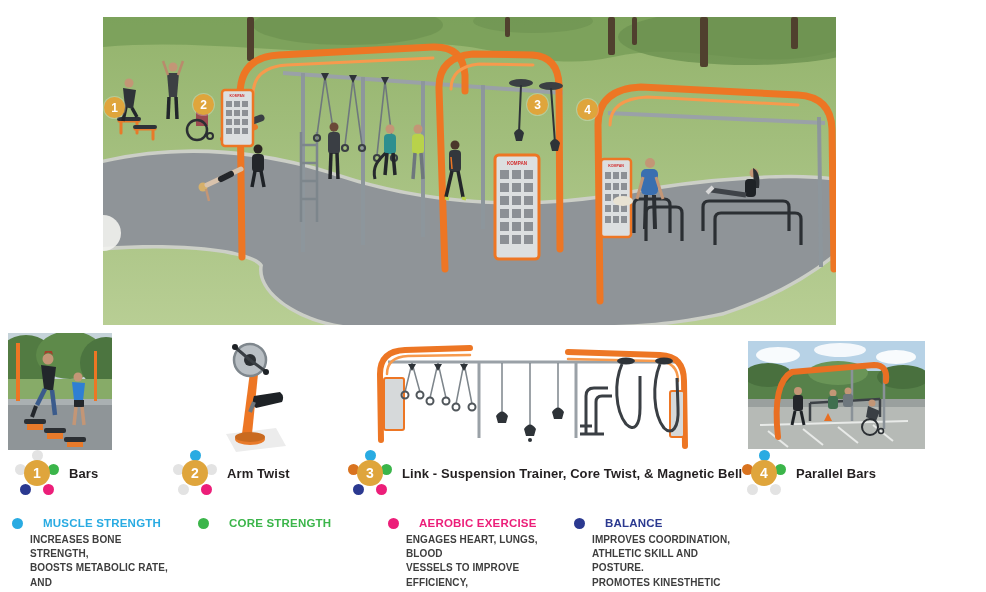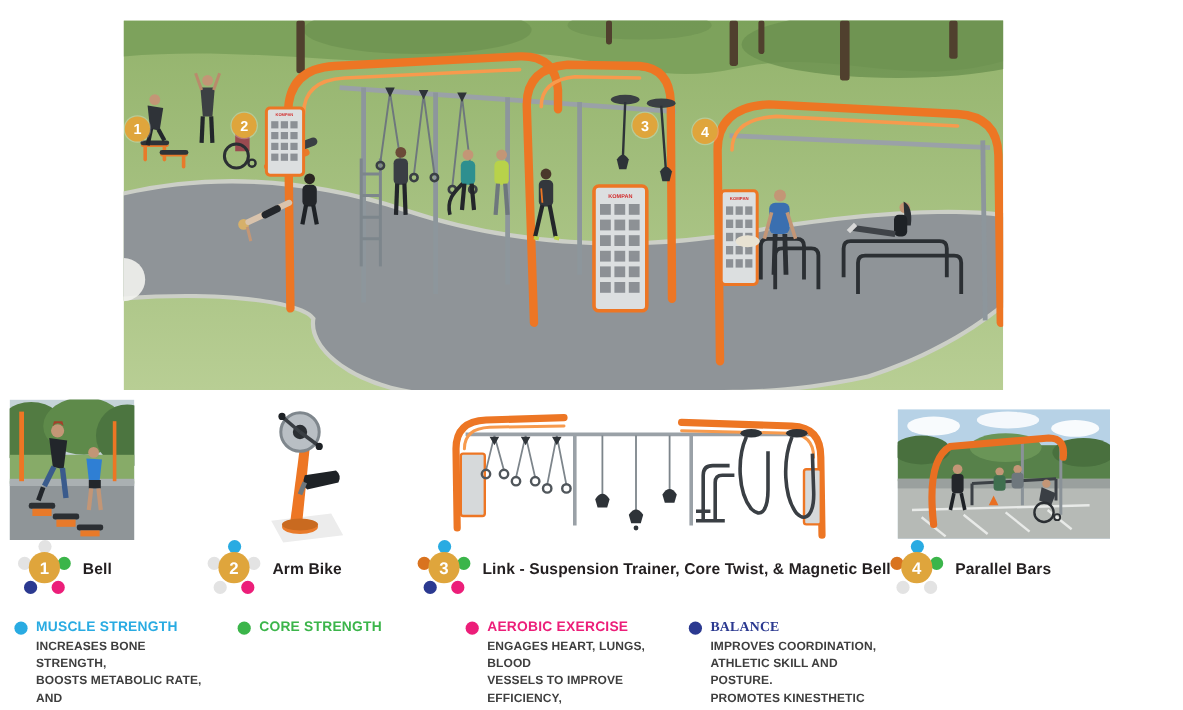--- a/index.html
+++ b/index.html
@@ -23,21 +23,21 @@
   .cat-dot.pos-ul{left:1px;top:14px;}
   .cat-dot.pos-ur{left:34px;top:14px;}
   .cat-dot.pos-ll{left:6px;top:34px;}
   .cat-dot.pos-lr{left:29px;top:34px;}
   .num-circle{position:absolute;left:10px;top:10px;width:26px;height:26px;border-radius:50%;
           background:#DFA53C;color:#fff;font-weight:bold;font-size:14px;
           display:flex;align-items:center;justify-content:center;z-index:2;}
   .badge-label{font-weight:bold;font-size:13px;color:#231F20;letter-spacing:.1px;white-space:nowrap;}
   
   .benefit{position:absolute;}
-  .benefit-head{display:flex;align-items:center;gap:7px;}
+  .benefit-head{display:flex;align-items:center;gap:20px;}
   .benefit-bullet{width:11px;height:11px;border-radius:50%;flex:0 0 11px;}
   .benefit-title{font-weight:bold;font-size:11.5px;letter-spacing:.2px;white-space:nowrap;}
   .benefit-body{margin:4px 0 0 18px;font-size:10px;font-weight:bold;line-height:1.42;
           color:#3E3E3E;letter-spacing:.1px;white-space:pre-line;}
 </style>
 </head>
 <body>
 
 <div class="page">
 
@@ -470,33 +470,33 @@
 
   <div class="badge-group" style="left:14px;top:449px;">
     <div class="dot-cluster">
       <span class="cat-dot pos-top" style="background-color: rgb(227, 227, 227);"></span>
       <span class="cat-dot pos-ul" style="background-color: rgb(227, 227, 227);"></span>
       <span class="cat-dot pos-ur" style="background-color: rgb(59, 181, 74);"></span>
       <span class="cat-dot pos-ll" style="background-color: rgb(43, 57, 144);"></span>
       <span class="cat-dot pos-lr" style="background-color: rgb(236, 30, 121);"></span>
       <span class="num-circle">1</span>
     </div>
-    <span class="badge-label">Bell</span>
+    <span class="badge-label">Bars</span>
   </div>
 
   <div class="badge-group" style="left:172px;top:449px;">
     <div class="dot-cluster">
       <span class="cat-dot pos-top" style="background-color: rgb(41, 171, 226);"></span>
       <span class="cat-dot pos-ul" style="background-color: rgb(227, 227, 227);"></span>
       <span class="cat-dot pos-ur" style="background-color: rgb(227, 227, 227);"></span>
       <span class="cat-dot pos-ll" style="background-color: rgb(227, 227, 227);"></span>
       <span class="cat-dot pos-lr" style="background-color: rgb(236, 30, 121);"></span>
       <span class="num-circle">2</span>
     </div>
-    <span class="badge-label">Arm Bike</span>
+    <span class="badge-label">Arm Twist</span>
   </div>
 
   <div class="badge-group" style="left:347px;top:449px;">
     <div class="dot-cluster">
       <span class="cat-dot pos-top" style="background-color: rgb(41, 171, 226);"></span>
       <span class="cat-dot pos-ul" style="background-color: rgb(217, 115, 31);"></span>
       <span class="cat-dot pos-ur" style="background-color: rgb(59, 181, 74);"></span>
       <span class="cat-dot pos-ll" style="background-color: rgb(43, 57, 144);"></span>
       <span class="cat-dot pos-lr" style="background-color: rgb(236, 30, 121);"></span>
       <span class="num-circle">3</span>
@@ -543,21 +543,21 @@
 VESSELS TO  IMPROVE EFFICIENCY,
 LOWER BLOOD PRESSURE,
 CHOLESTEROL.  UTILIZES LARGE
 MUSCLE GROUPS AND INCREASES
 HEART RATE</div>
   </div>
 
   <div class="benefit" style="left:574px;top:517px;width:170px;">
     <div class="benefit-head">
       <span class="benefit-bullet" style="background-color: rgb(43, 57, 144);"></span>
-      <span class="benefit-title" style="color: rgb(43, 57, 144); font-family: Liberation Serif, serif;">BALANCE</span>
+      <span class="benefit-title" style="color: rgb(43, 57, 144);">BALANCE</span>
     </div>
     <div class="benefit-body">IMPROVES COORDINATION,
 ATHLETIC SKILL AND POSTURE.
 PROMOTES KINESTHETIC
 AWARENESS. REDUCES RISK OF
 FALLS AND INCREASES ALL-OVER
 TONE AND CONTROL</div>
   </div>
 
 

